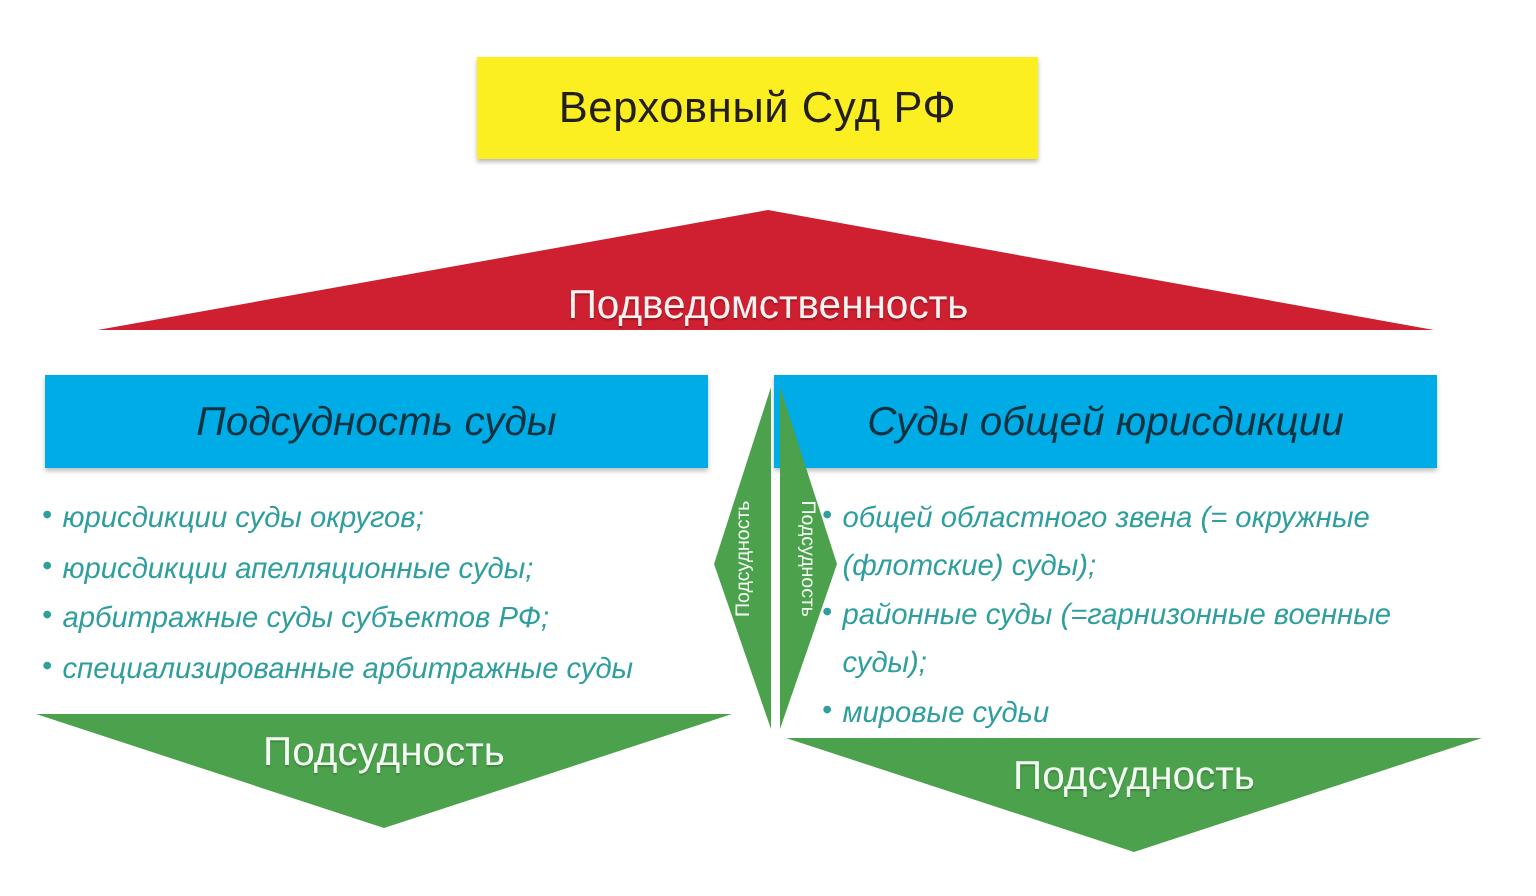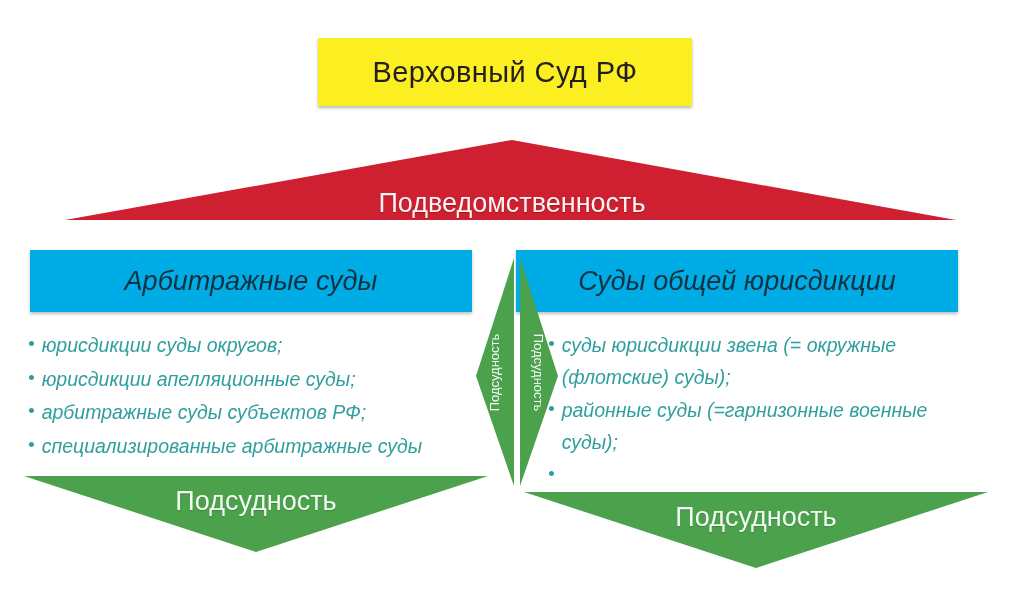--- a/index.html
+++ b/index.html
@@ -146,21 +146,21 @@
       <polygon points="512,12 956,92 65,92" fill="#CE2030"></polygon>
     </svg>
     <div class="label">Подведомственность</div>
   </div>
 
   <div class="abs" id="supreme-court-box">
     <div class="label">Верховный Суд РФ</div>
   </div>
 
   <div class="abs court-header" id="arbitration-courts-header">
-    <div class="label">Арбитражные суды</div>
+    <div class="label">Подсудность суды</div>
   </div>
 
   <div class="abs court-list" id="arbitration-courts-list">
     <div class="bullet-row">
       <span class="dot">•</span>
       <span>юрисдикции суды округов;</span>
     </div>
     <div class="bullet-row">
       <span class="dot">•</span>
       <span>юрисдикции апелляционные суды;</span>
@@ -175,28 +175,29 @@
     </div>
   </div>
 
   <div class="abs court-header" id="general-courts-header">
     <div class="label">Суды общей юрисдикции</div>
   </div>
 
   <div class="abs court-list" id="general-courts-list">
     <div class="bullet-row">
       <span class="dot">•</span>
-      <span>суды юрисдикции звена (= окружные (флотские) суды);</span>
+      <span>общей областного звена (= окружные (флотские) суды);</span>
     </div>
     <div class="bullet-row">
       <span class="dot">•</span>
       <span>районные суды (=гарнизонные военные суды);</span>
     </div>
     <div class="bullet-row">
       <span class="dot">•</span>
+      <span>мировые судьи</span>
     </div>
   </div>
 
   <div class="abs vert-arrow" id="arbitration-vertical-arrow">
     <svg width="42" height="228" viewBox="0 0 42 228">
       <polygon points="40,0 40,228 2,118" fill="#4CA24C"></polygon>
     </svg>
     <div class="label">
       <span>Подсудность</span>
     </div>

